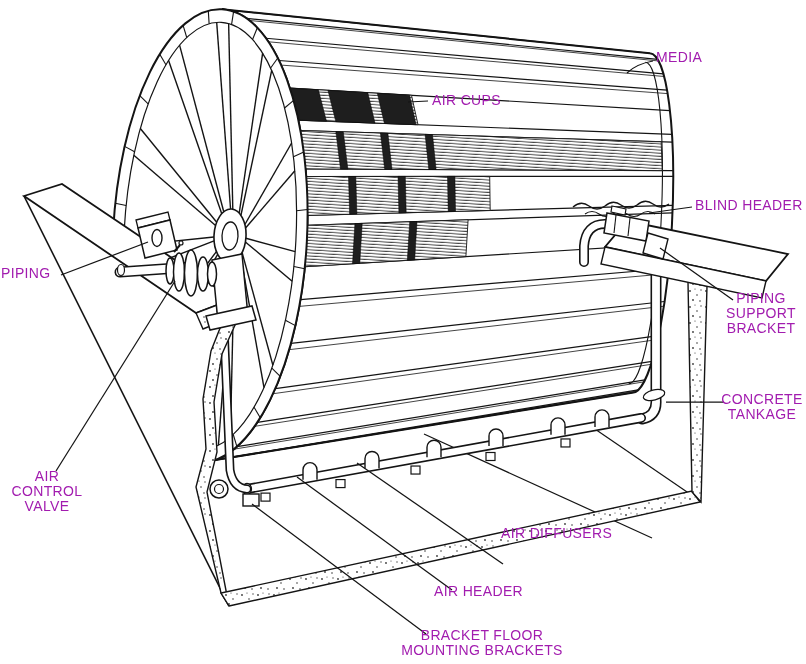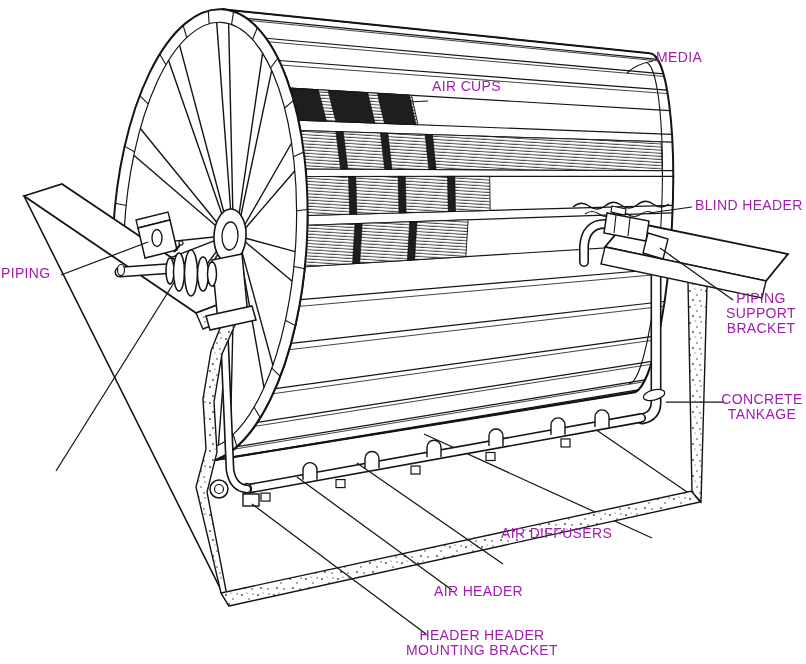--- a/index.html
+++ b/index.html
@@ -189,39 +189,43 @@
       <path d="M666,402 L724,402" fill="none" stroke="#141414" stroke-width="1.25"></path>
       <path d="M61,275 L148,242" fill="none" stroke="#141414" stroke-width="1.25"></path>
       <path d="M56,471 L175,281" fill="none" stroke="#141414" stroke-width="1.25"></path>
       <path d="M357,463 L503,564" fill="none" stroke="#141414" stroke-width="1.25"></path>
       <path d="M297,477 L452,590" fill="none" stroke="#141414" stroke-width="1.25"></path>
       <path d="M252,504 L426,634" fill="none" stroke="#141414" stroke-width="1.25"></path>
     </svg>
 
   <div class="lbl" style="left:656px;top:50px">MEDIA</div>
 
-  <div class="lbl" style="left:432px;top:79px">AIR CUPS</div>
+  <div class="lbl" style="left:432px;top:93px">AIR CUPS</div>
 
   <div class="lbl" style="left:695px;top:198px">BLIND HEADER</div>
 
   <div class="lbl c" style="left:711px;top:291px;width:100px">
     <div>PIPING</div>
     <div>SUPPORT</div>
     <div>BRACKET</div>
   </div>
 
   <div class="lbl c" style="left:712px;top:392px;width:100px">
     <div>CONCRETE</div>
     <div>TANKAGE</div>
   </div>
 
   <div class="lbl" style="left:1px;top:266px">PIPING</div>
 
+  <div class="lbl c" style="left:2px;top:469px;width:90px">
+    <div>AIR CONTROL</div>
+    <div>VALVE</div>
+  </div>
 
   <div class="lbl" style="left:501px;top:526px">AIR DIFFUSERS</div>
 
   <div class="lbl" style="left:434px;top:584px">AIR HEADER</div>
 
   <div class="lbl c" style="left:393px;top:628px;width:178px">
-    <div>HEADER HEADER</div>
-    <div>MOUNTING BRACKET</div>
+    <div>BRACKET FLOOR</div>
+    <div>MOUNTING BRACKETS</div>
   </div>
 </div>
 
 </body></html>

